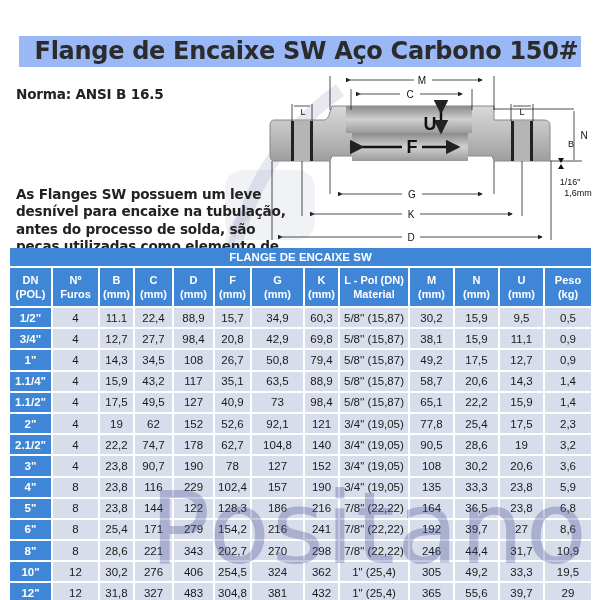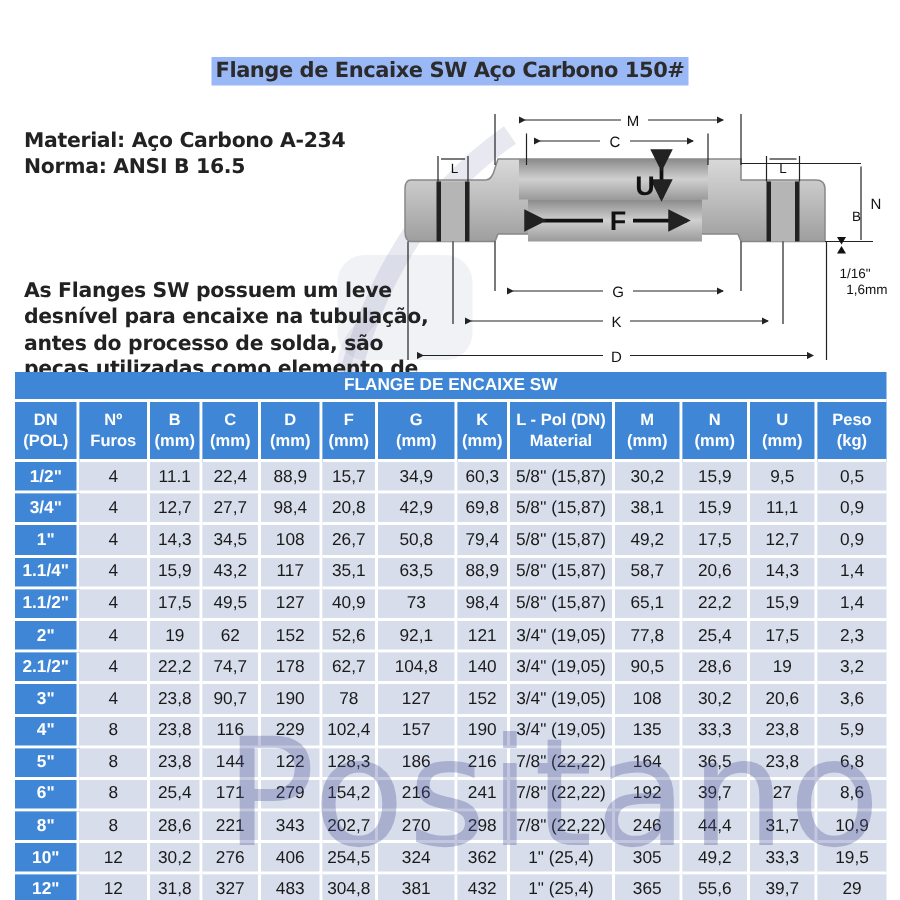--- a/index.html
+++ b/index.html
@@ -1,21 +1,21 @@
 <!DOCTYPE html>
 <html><head>
 <meta charset="utf-8">
 <style>
   * { box-sizing: border-box; margin: 0; padding: 0; }
   html, body { width: 600px; height: 600px; background: #ffffff; overflow: hidden; }
   body { position: relative; font-family: "DejaVu Sans", sans-serif; color: #222; }
 
   .title-wrap { position: absolute; top: 36px; left: 0; width: 600px; text-align: center; }
   .title { display: inline-block; background: #99b8f5; color: #2b2b2b; font-weight: bold;
-           font-size: 14px; padding: 1px 3px 2px 3px; letter-spacing: -0.3px; }
+           font-size: 24px; padding: 1px 3px 2px 16px; letter-spacing: -0.3px; }
 
   .specs { position: absolute; left: 16px; top: 86px; font-size: 13.6px; font-weight: bold;
            line-height: 17.3px; color: #222; letter-spacing: -0.2px; }
   .desc { position: absolute; left: 16px; top: 150px; width: 280px; font-size: 13.6px;
           font-weight: bold; line-height: 17.4px; color: #222; letter-spacing: -0.2px; margin-top: 36px; }
 
   .diagram { position: absolute; left: 262px; top: 66px; width: 336px; height: 178px; }
 
   .watermark { position: absolute; pointer-events: none; }
   .wm-text { position: absolute; left: 150px; top: 470px; font-size: 100px; color: rgba(70,80,150,0.32);
@@ -41,21 +41,20 @@
   <path d="M 340 90 Q 210 180 215 420" stroke="rgba(120,125,170,0.18)" stroke-width="14" fill="none"></path>
   <path d="M 250 210 Q 210 245 250 270" stroke="rgba(120,125,170,0.12)" stroke-width="10" fill="none"></path>
   <rect x="225" y="170" width="90" height="70" rx="18" fill="rgba(120,125,170,0.10)"></rect>
 </svg>
 
 <div class="title-wrap">
   <span class="title">Flange de Encaixe SW Aço Carbono 150#</span>
 </div>
 
 <div class="specs">
-  <div>Material: Aço Carbono A-234</div>
   <div>Norma:  ANSI B 16.5</div>
 </div>
 
 <div class="desc">As Flanges SW possuem um leve desnível para encaixe na tubulação, antes do processo de solda, são peças utilizadas como elemento de ligação entre tubos.</div>
 
 <svg class="diagram" viewBox="0 0 336 178">
   <defs>
     <linearGradient id="metal" x1="0" y1="0" x2="0" y2="1">
       <stop offset="0" stop-color="#d9d9d9"></stop>
       <stop offset="0.5" stop-color="#bdbdbd"></stop>

